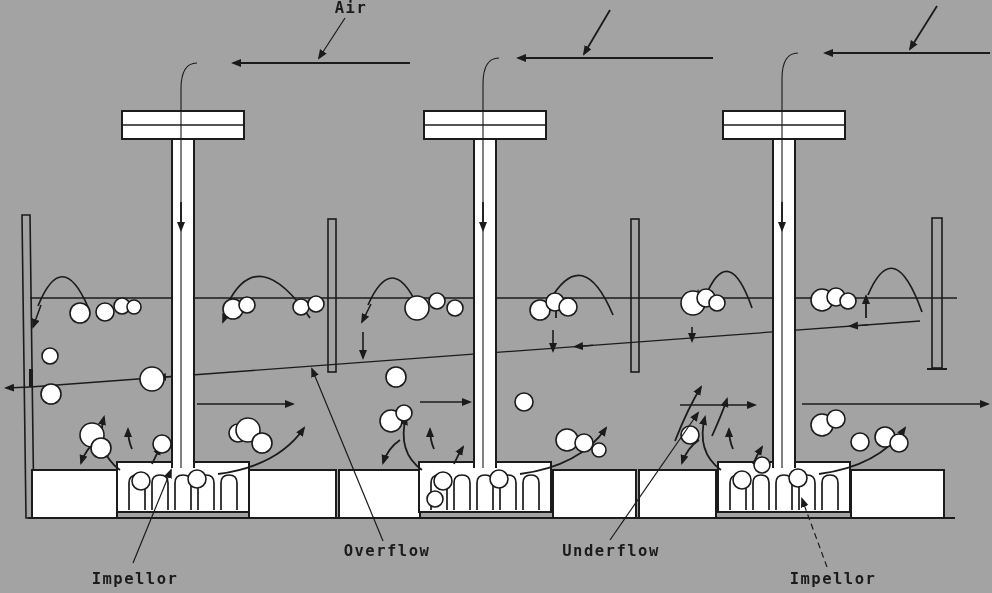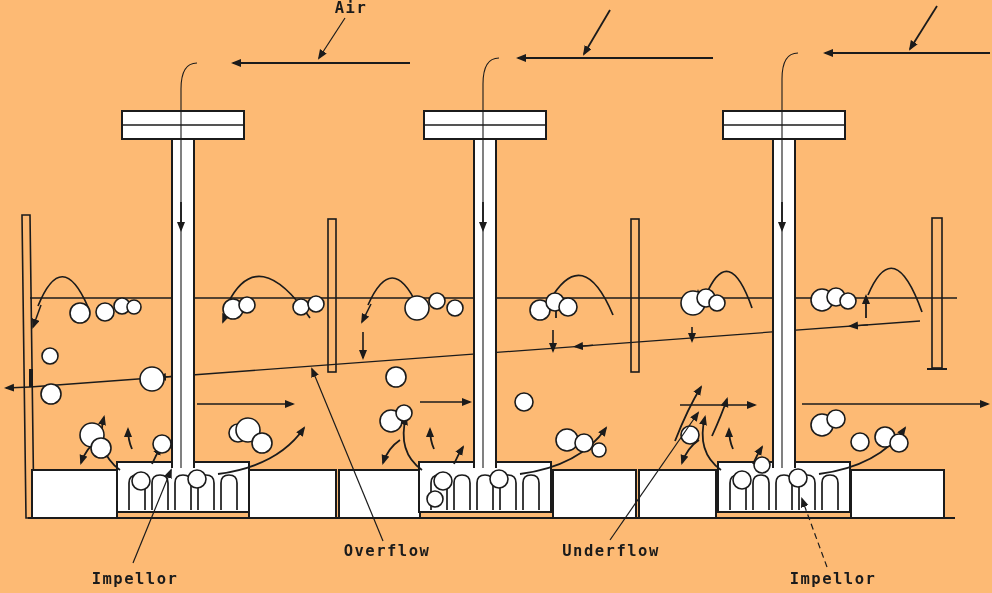--- a/index.html
+++ b/index.html
@@ -1,16 +1,16 @@
 <!DOCTYPE html>
 <html><head>
 <meta charset="utf-8">
 <style>
   html,body{margin:0;padding:0;background:#fff;}
-  .stage{position:relative;width:992px;height:593px;background:#fdba74;overflow:hidden;}
+  .stage{position:relative;width:992px;height:593px;background:#a3a3a3;overflow:hidden;}
   svg{display:block;}
   .lbl{font:700 15.5px "DejaVu Sans Mono", monospace;letter-spacing:1.5px;fill:#1b1b1b;}
 </style>
 </head>
 <body>
 
 <div class="stage">
   <svg id="diagram" xmlns="http://www.w3.org/2000/svg" width="992" height="593" viewBox="0 0 992 593">
       <defs>
         <marker id="ah" markerUnits="userSpaceOnUse" markerWidth="12" markerHeight="10" refX="8" refY="4" orient="auto">

